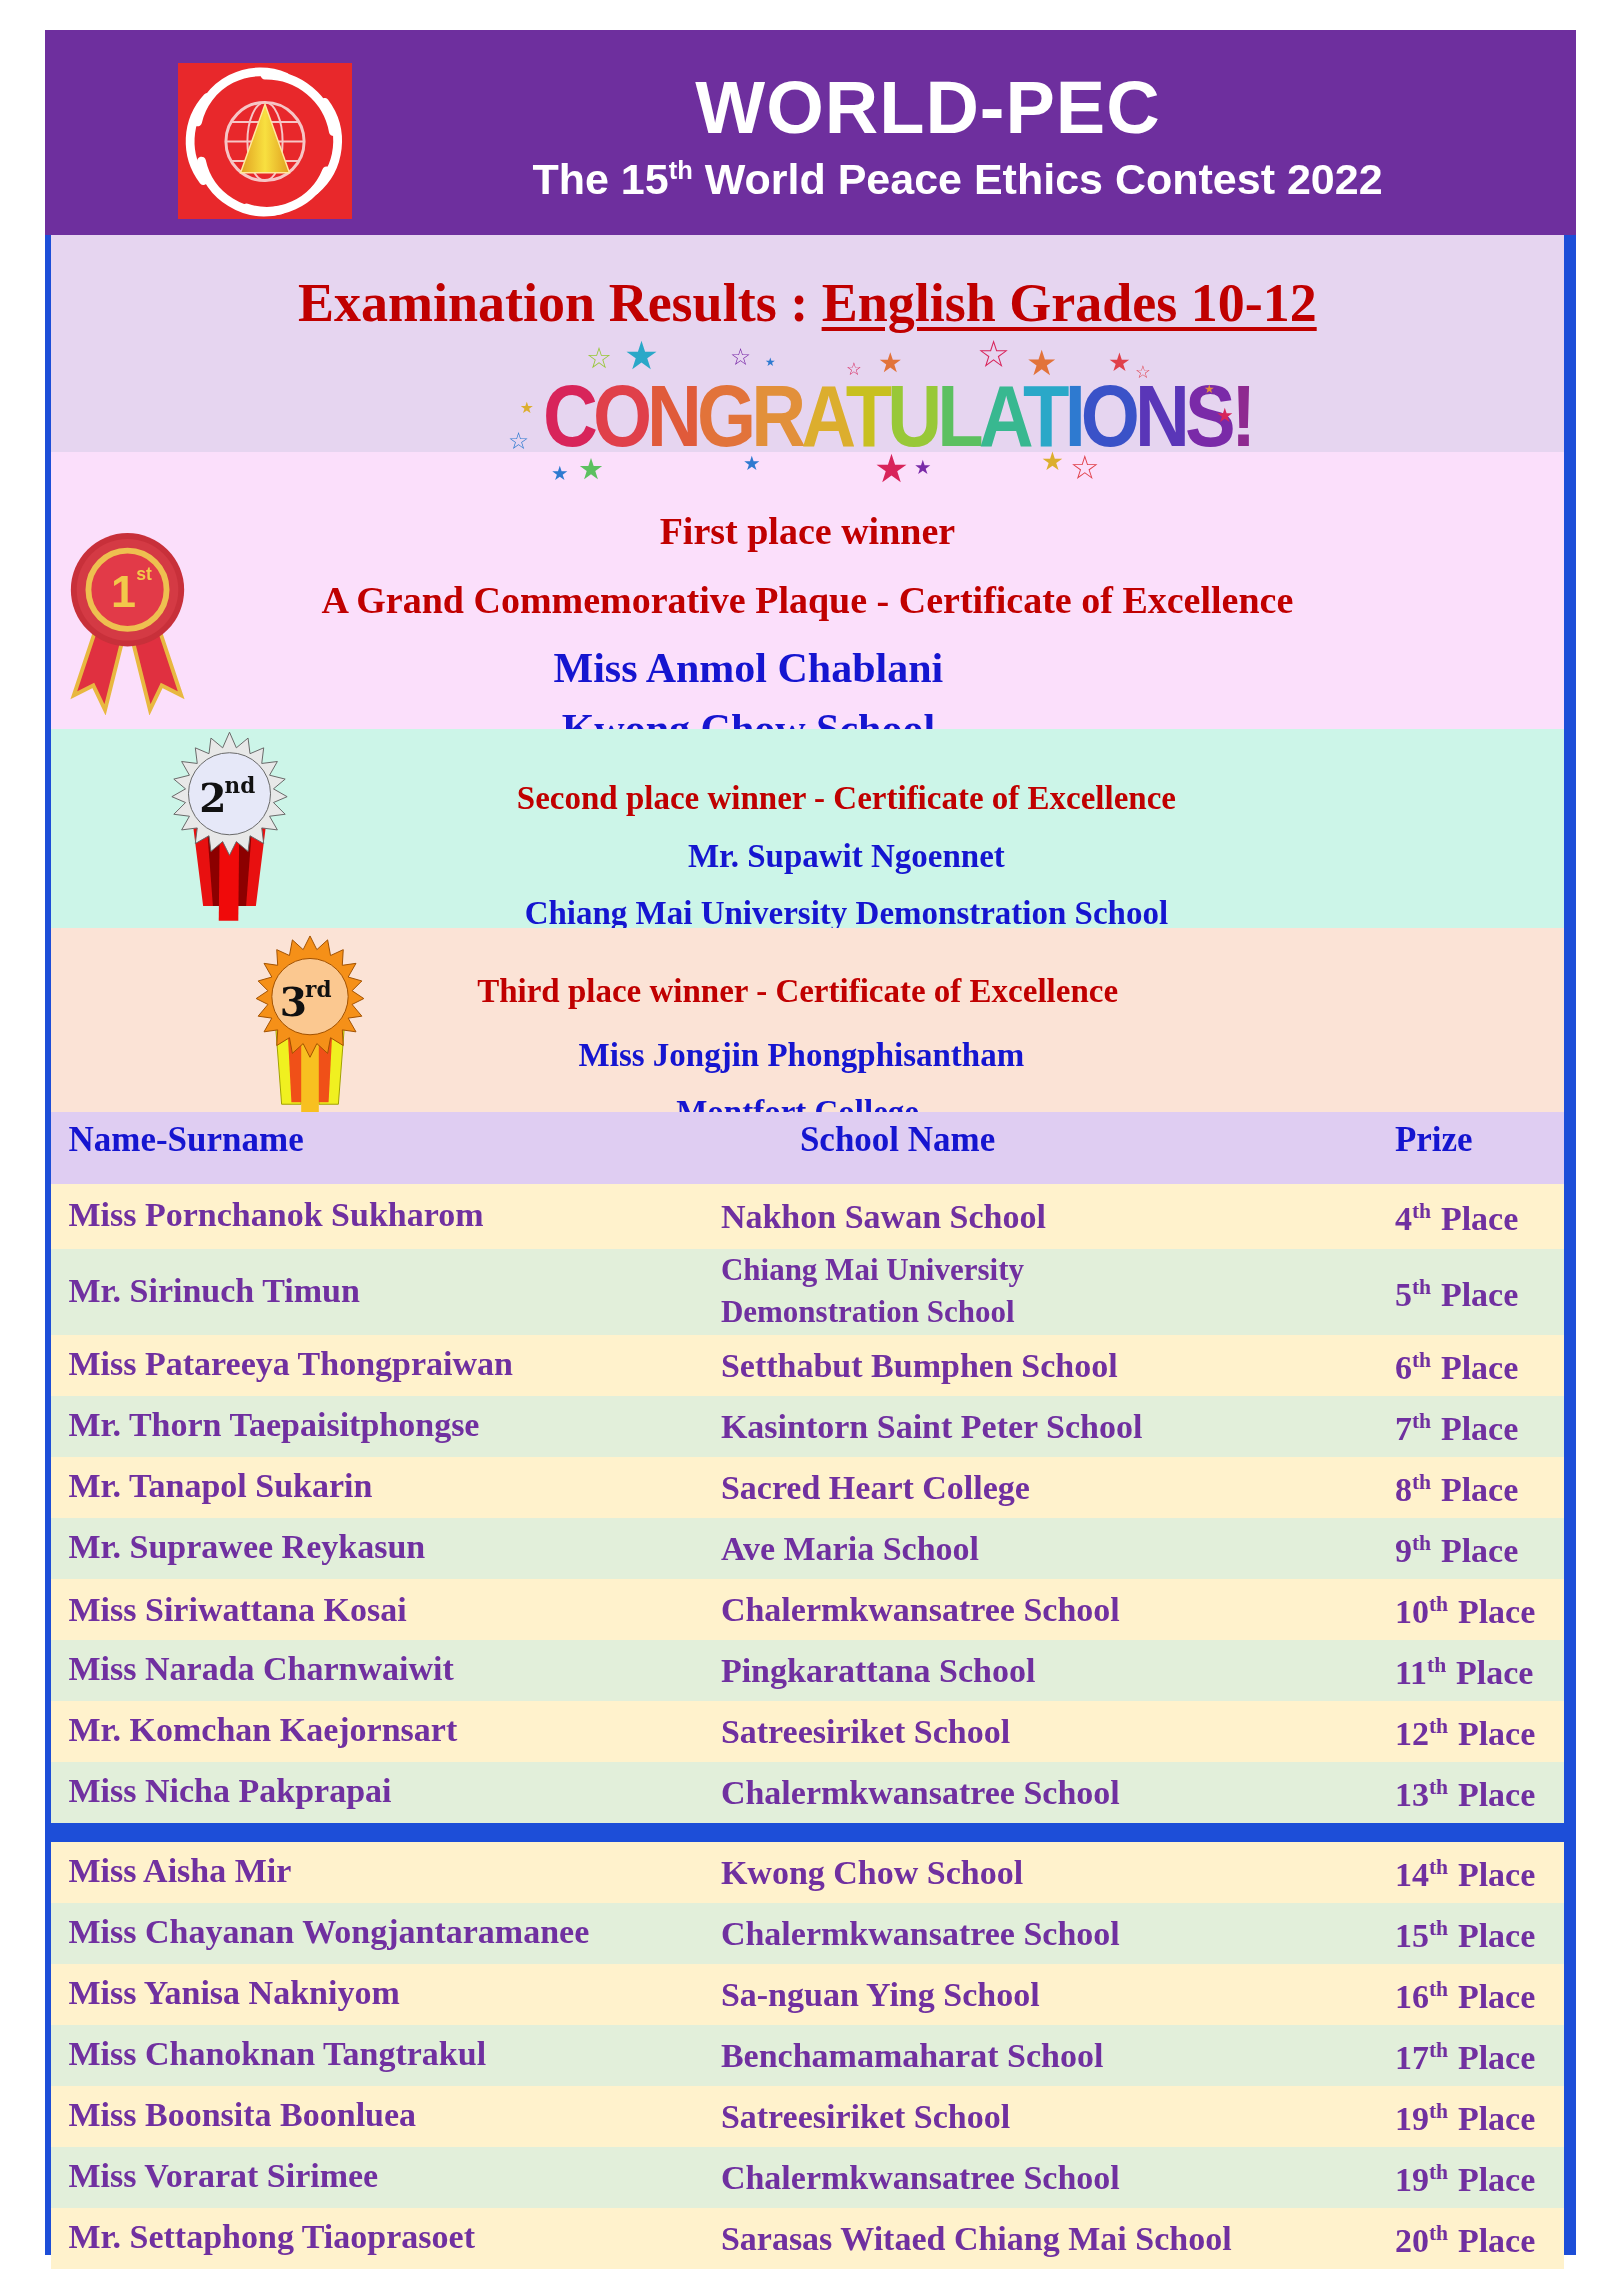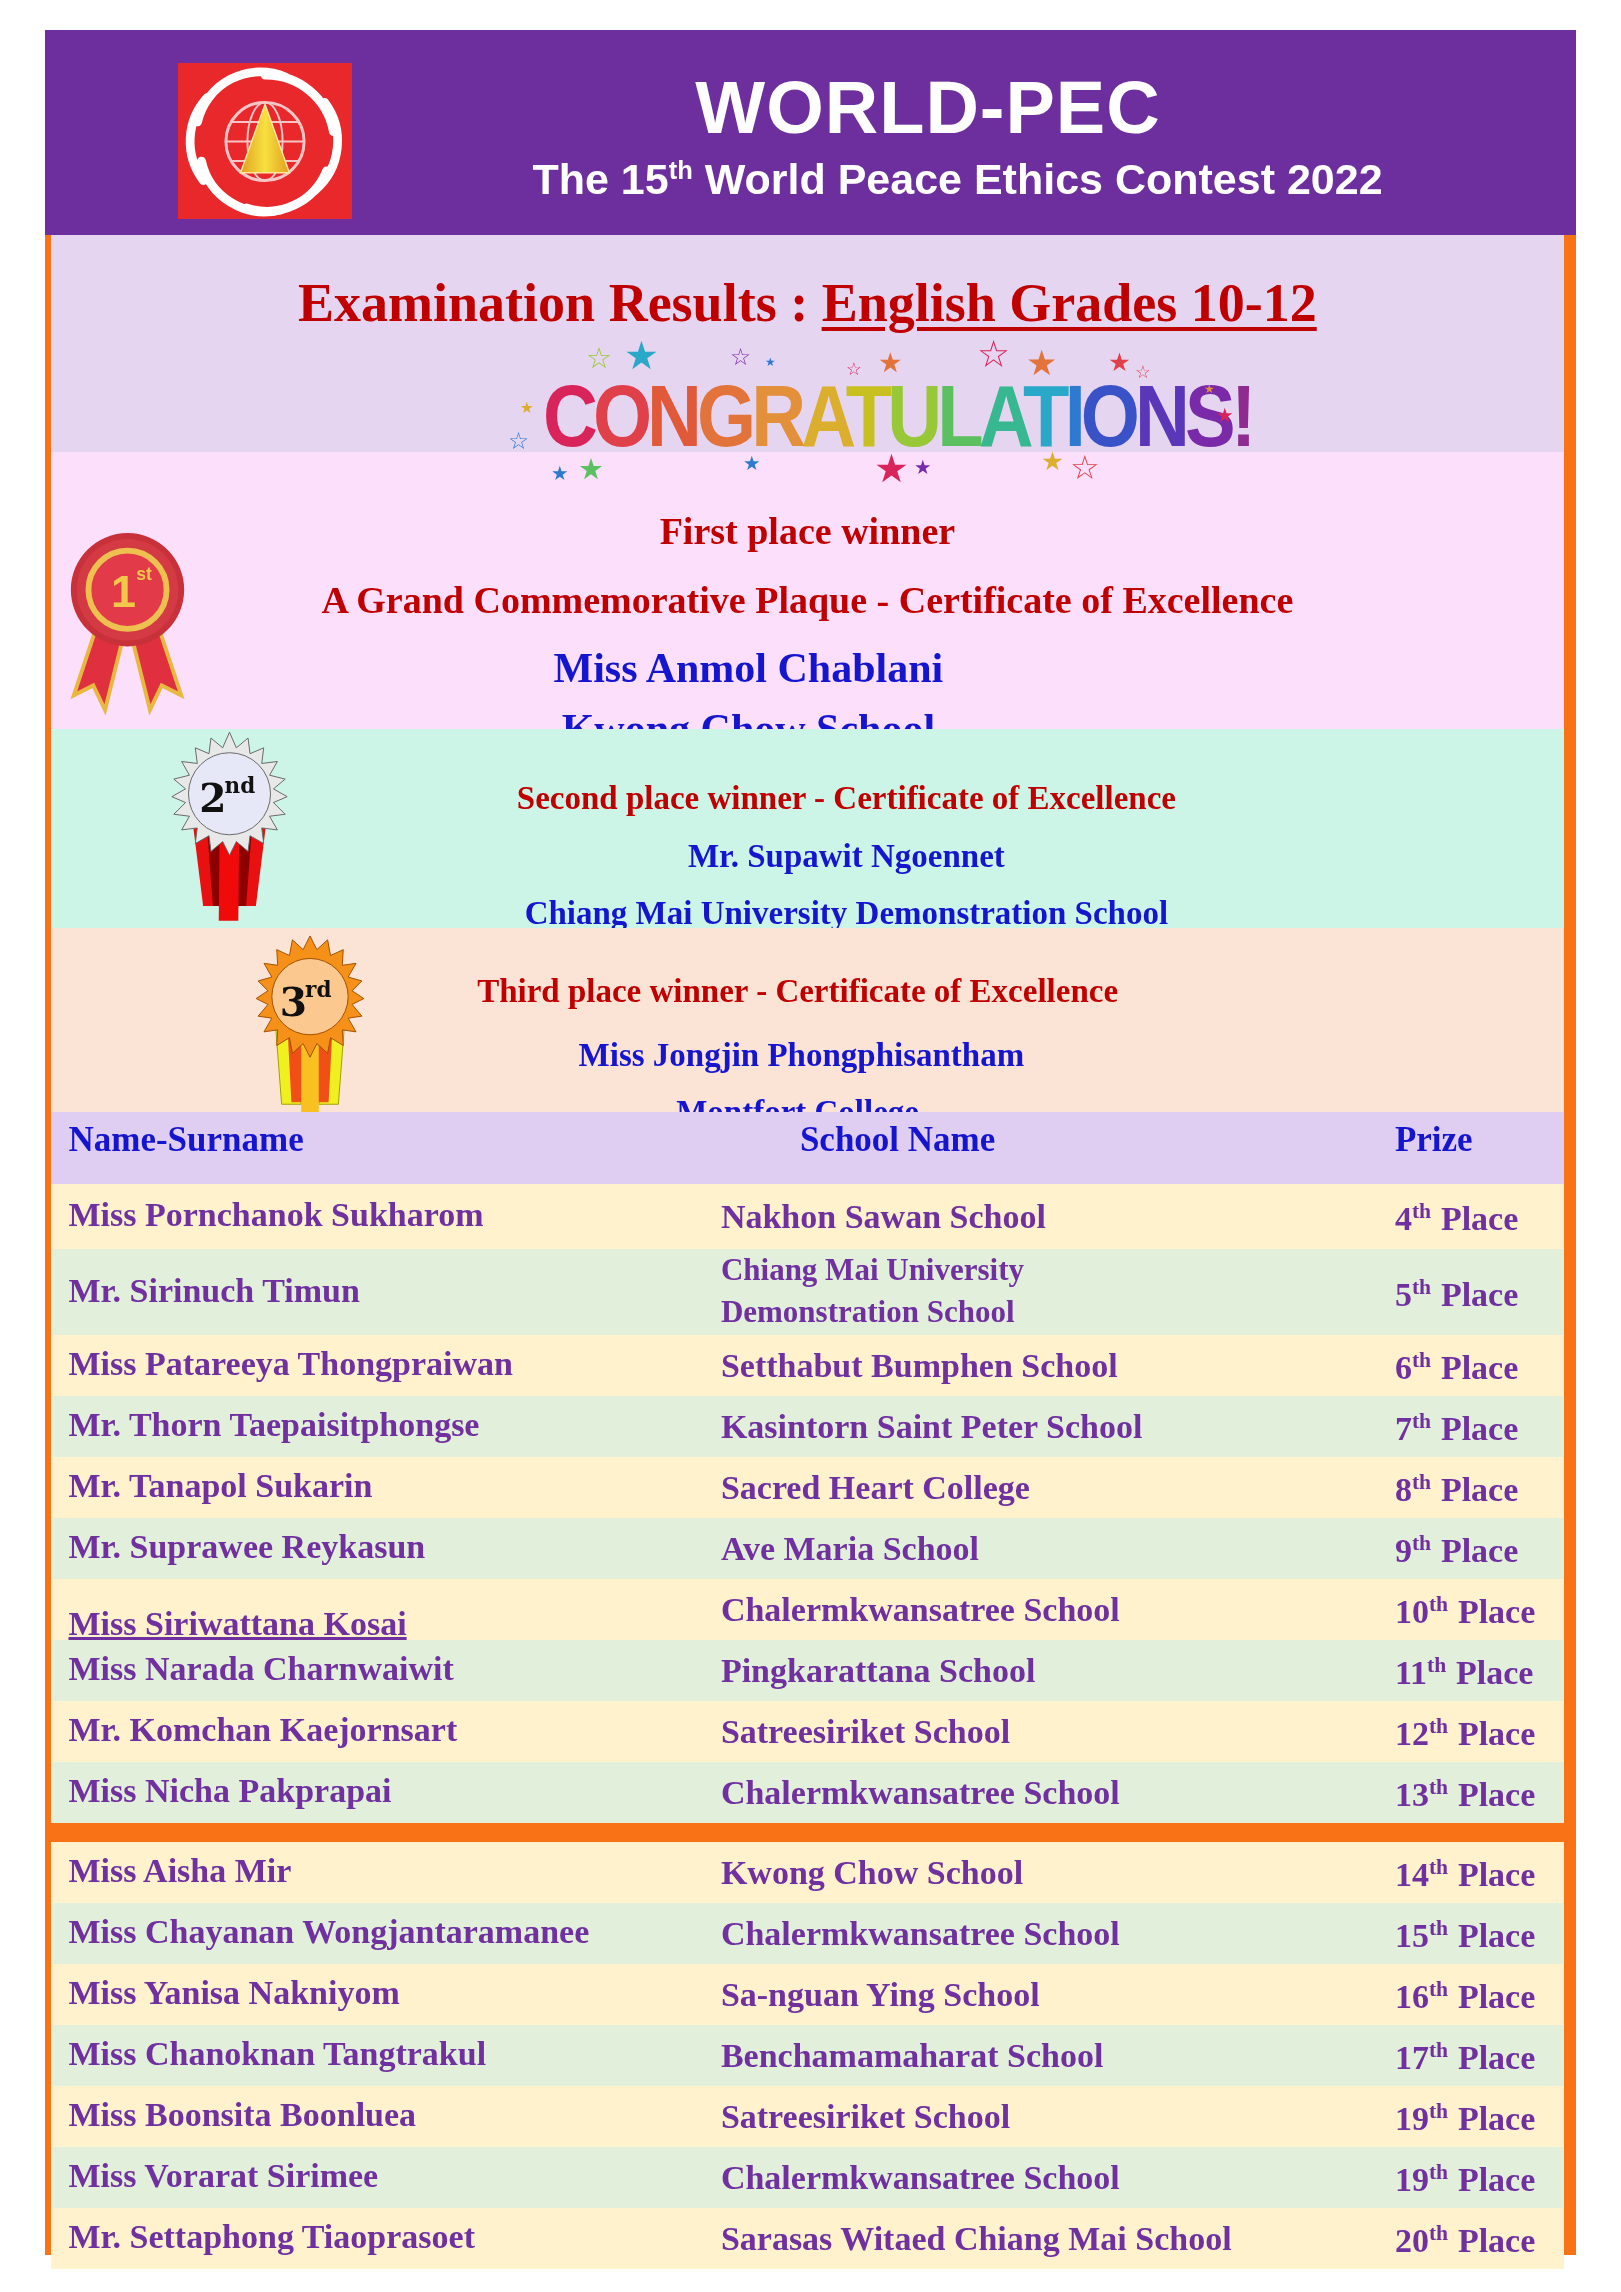--- a/index.html
+++ b/index.html
@@ -1,17 +1,17 @@
 <!DOCTYPE html>
 <html><head>
 <meta charset="utf-8">
 <style>
   html, body { margin:0; padding:0; background:#ffffff; }
   body { width:1621px; height:2293px; position:relative; overflow:hidden; font-family:"Liberation Serif", serif; }
-  .frame { position:absolute; left:45px; top:30px; width:1531px; height:2225px; background:#f97316; box-sizing:border-box; }
+  .frame { position:absolute; left:45px; top:30px; width:1531px; height:2225px; background:#1d4ed8; box-sizing:border-box; }
   .header { position:absolute; left:0; top:0; width:1531px; height:205px; background:#6e2f9e; }
   .logo { position:absolute; left:133px; top:33px; width:174px; height:156px; background:#e8282b; }
   .wp-title { position:absolute; left:0; top:35px; width:1531px; text-align:center; padding-left:235px; box-sizing:border-box; font-family:"Liberation Sans", sans-serif; font-weight:bold; font-size:74px; color:#ffffff; letter-spacing:1px; }
   .wp-sub { position:absolute; left:0; top:125px; width:1531px; text-align:center; padding-left:294px; box-sizing:border-box; font-family:"Liberation Sans", sans-serif; font-weight:bold; font-size:43px; color:#ffffff; }
   .wp-sub sup { font-size:25.5px; }
   .inner { position:absolute; left:5.9px; width:1513px; box-sizing:border-box; }
   .sec-title { top:205px; height:218px; background:#e6d5f0; }
   .exam { position:absolute; left:0; top:37px; width:100%; text-align:center; font-weight:bold; font-size:54px; color:#c00000; }
   .exam u { text-decoration:underline; text-decoration-thickness:3.9px; text-underline-offset:5.9px; }
   .congrats { position:absolute; left:457px; top:98px; width:745px; height:137px; }
@@ -184,21 +184,21 @@
         <div class="c1" style="top: 9.8px;">Mr. Tanapol Sukarin</div>
         <div class="c2" style="top: 9.8px;">Sacred Heart College</div>
         <div class="c3" style="top: 12.7px;"><span>8</span><sup>th</sup><span style="margin-left: 9.8px;">Place</span></div>
       </div>
       <div class="row" style="height: 61px; background: rgb(226, 239, 218);">
         <div class="c1" style="top: 9.8px;">Mr. Suprawee Reykasun</div>
         <div class="c2" style="top: 9.8px;">Ave Maria School</div>
         <div class="c3" style="top: 12.7px;"><span>9</span><sup>th</sup><span style="margin-left: 9.8px;">Place</span></div>
       </div>
       <div class="row" style="height: 61px; background: rgb(255, 242, 204);">
-        <div class="c1" style="top: 26px; text-decoration: underline;">Miss Siriwattana Kosai</div>
+        <div class="c1" style="top: 12px;">Miss Siriwattana Kosai</div>
         <div class="c2" style="top: 9.8px;">Chalermkwansatree School</div>
         <div class="c3" style="top: 12.7px;"><span>10</span><sup>th</sup><span style="margin-left: 9.8px;">Place</span></div>
       </div>
       <div class="row" style="height: 61px; background: rgb(226, 239, 218);">
         <div class="c1" style="top: 9.8px;">Miss Narada Charnwaiwit</div>
         <div class="c2" style="top: 9.8px;">Pingkarattana School</div>
         <div class="c3" style="top: 12.7px;"><span>11</span><sup>th</sup><span style="margin-left: 9.8px;">Place</span></div>
       </div>
       <div class="row" style="height: 61px; background: rgb(255, 242, 204);">
         <div class="c1" style="top: 9.8px;">Mr. Komchan  Kaejornsart</div>

